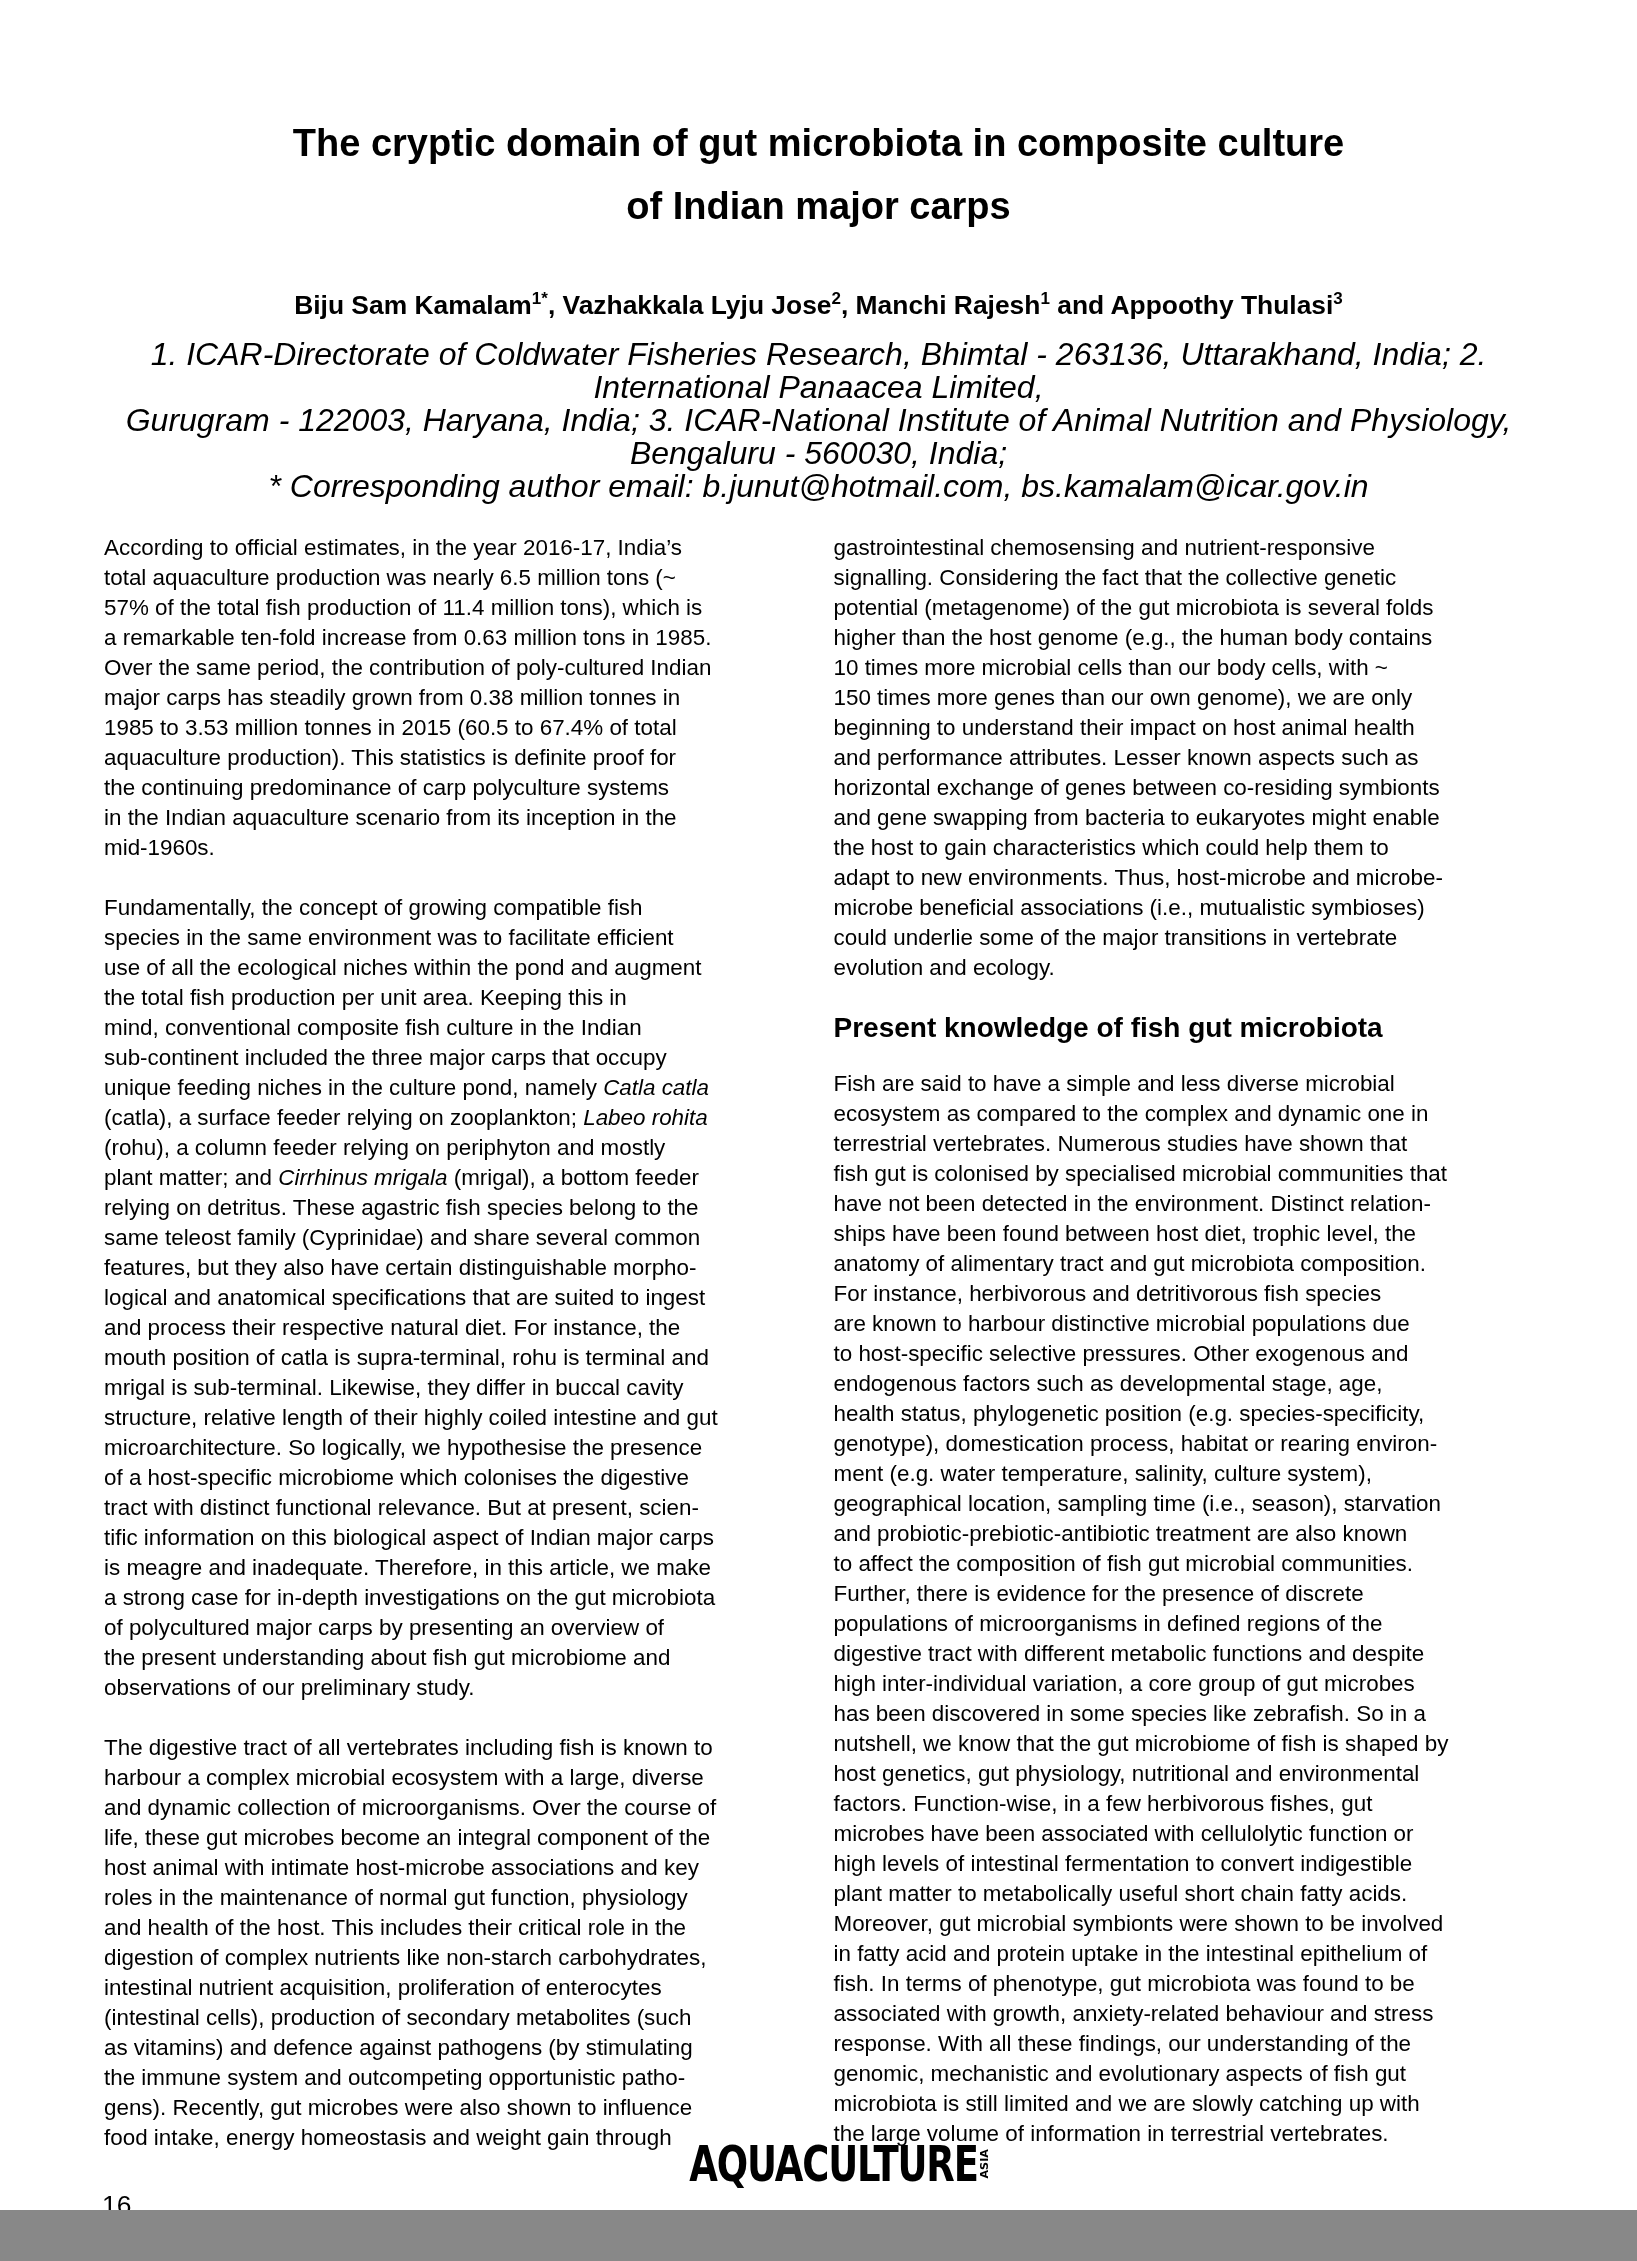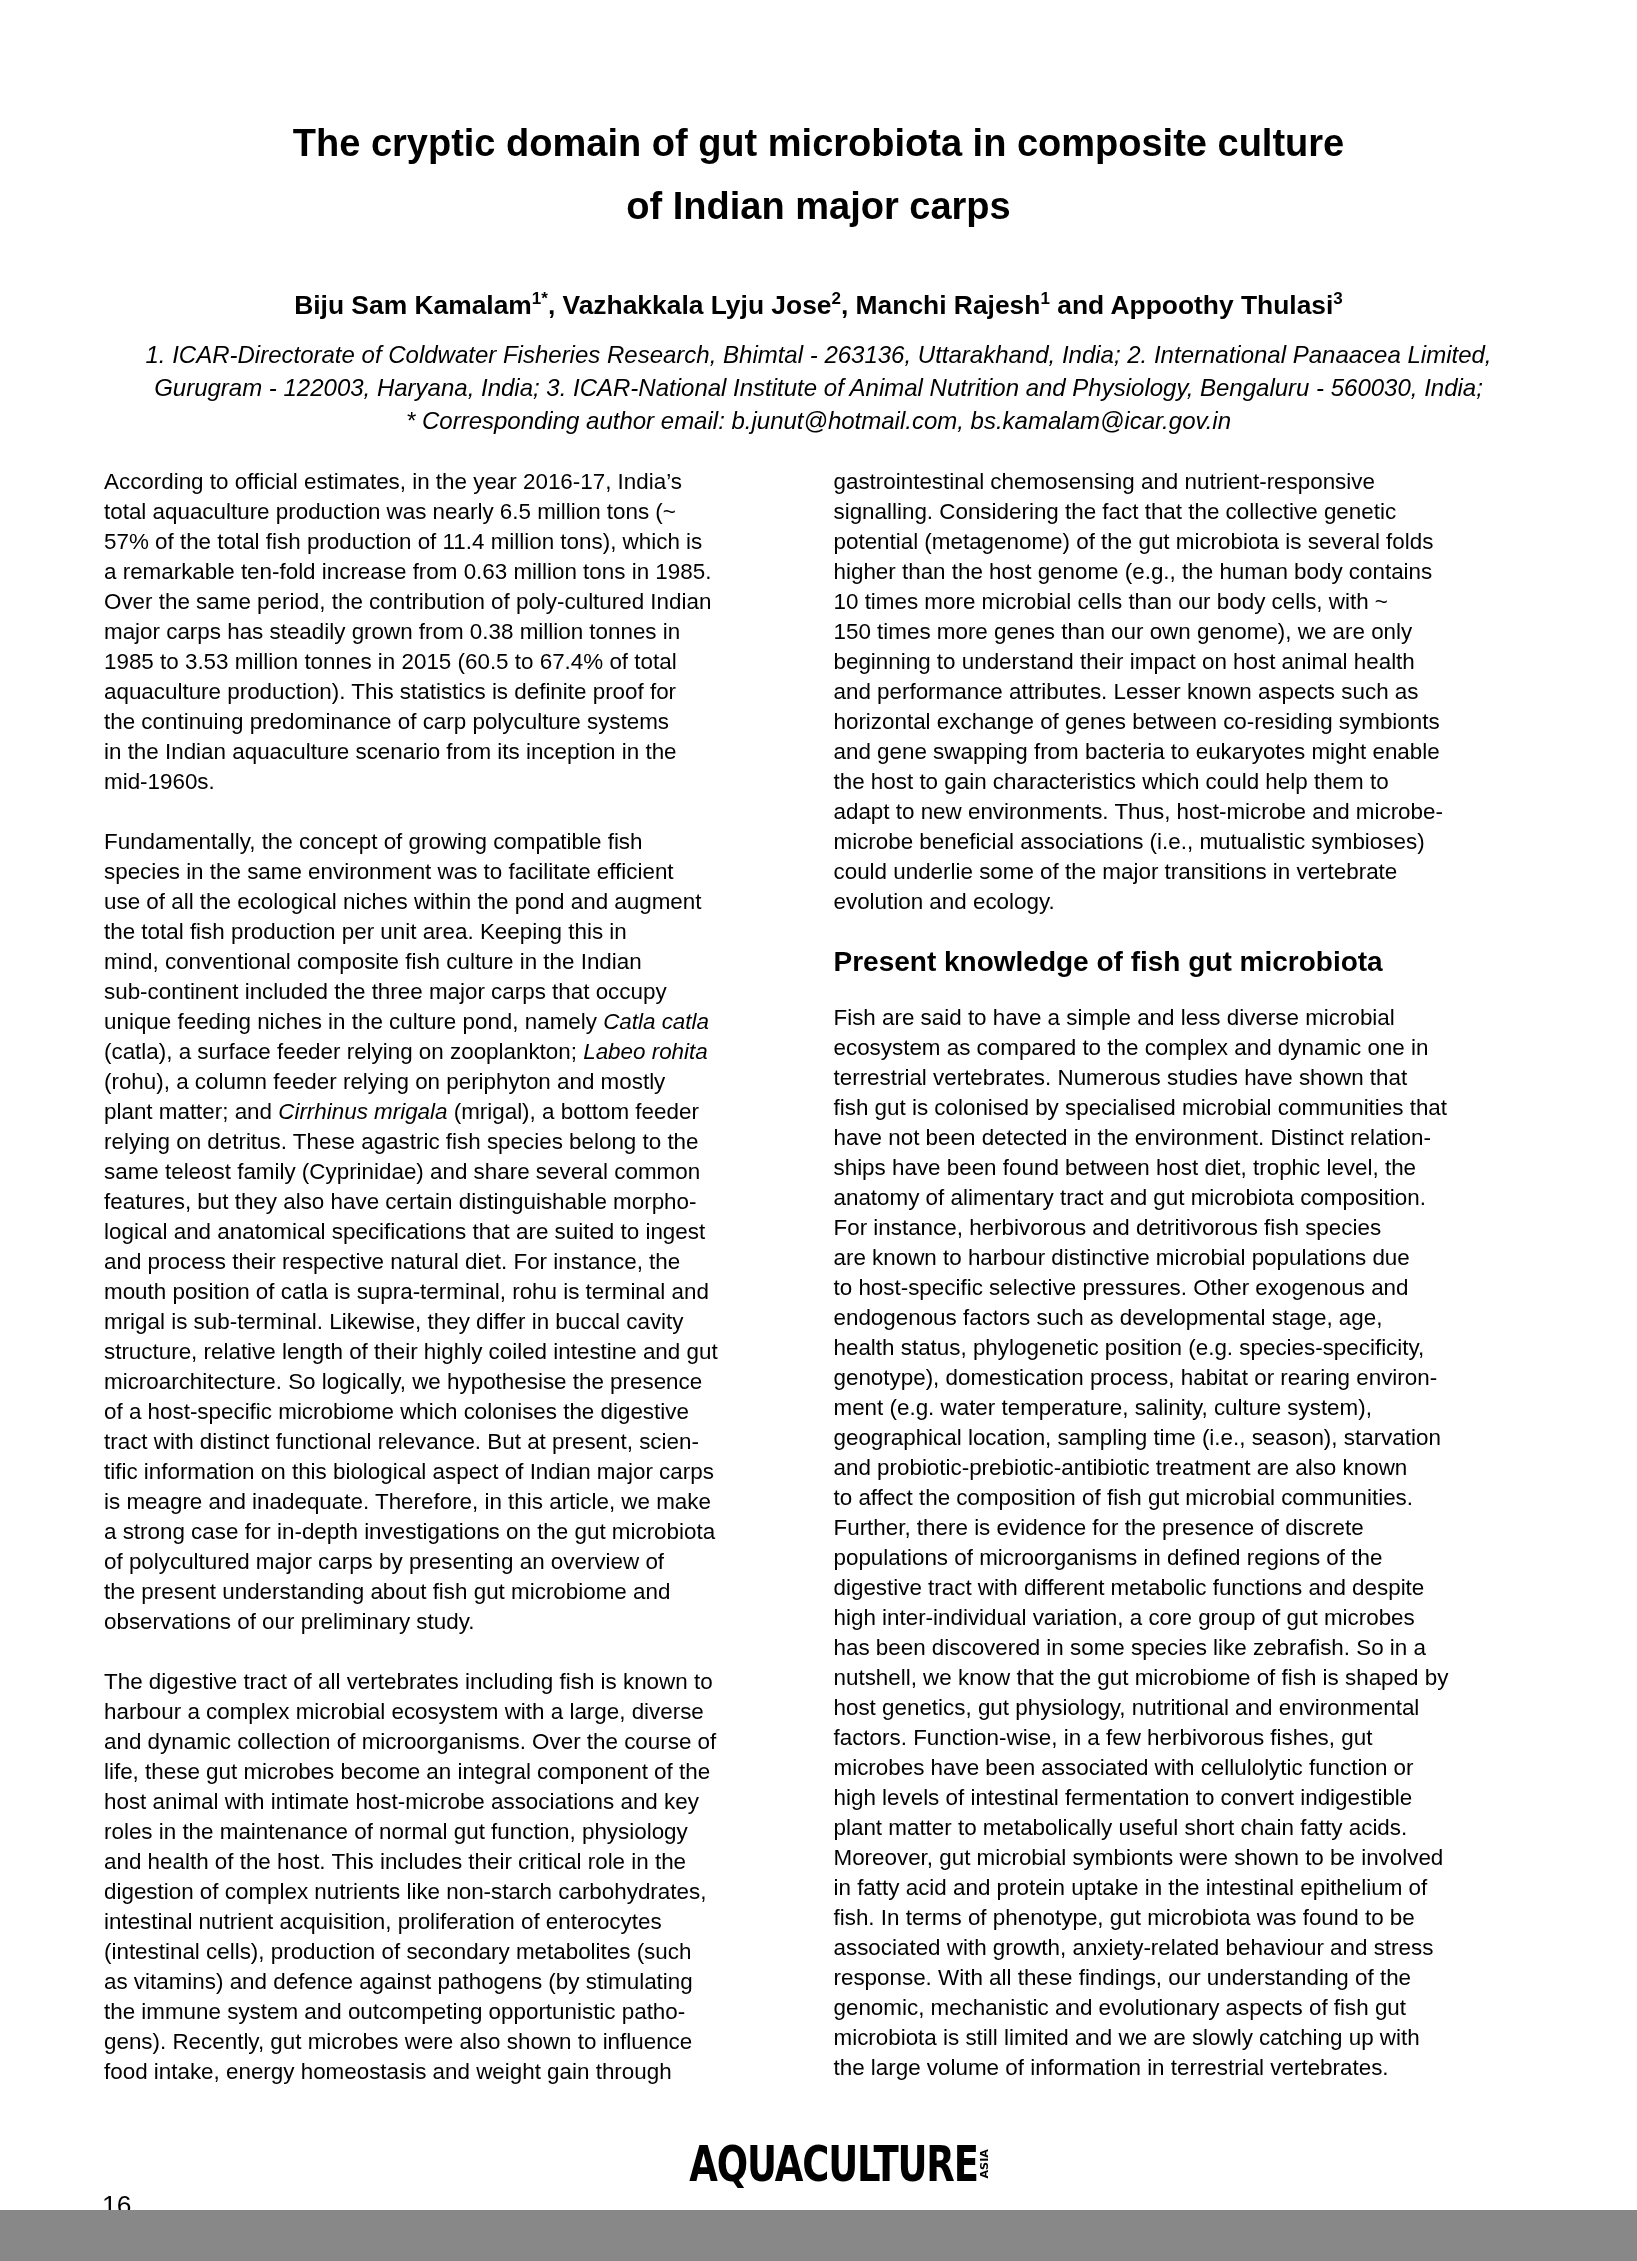--- a/index.html
+++ b/index.html
@@ -21,21 +21,21 @@
     margin:44px 106px 0 106px;
     text-align:center;
     font-size:26.4px; font-weight:bold;
     line-height:33px;
   }
   .authors sup { font-size:17px; }
   .affiliations {
     margin:16px 79px 0 79px;
     text-align:center;
     font-style:italic;
-    font-size:24px;
+    font-size:32px;
     line-height:33px;
   }
   .columns {
     display:flex;
     gap:30px;
     margin:30px 104px 0 104px;
   }
   .col { flex:1; min-width:0; font-size:22.4px; line-height:30px; }
   .col p { margin:0 0 30px 0; }
   .col h2 {

